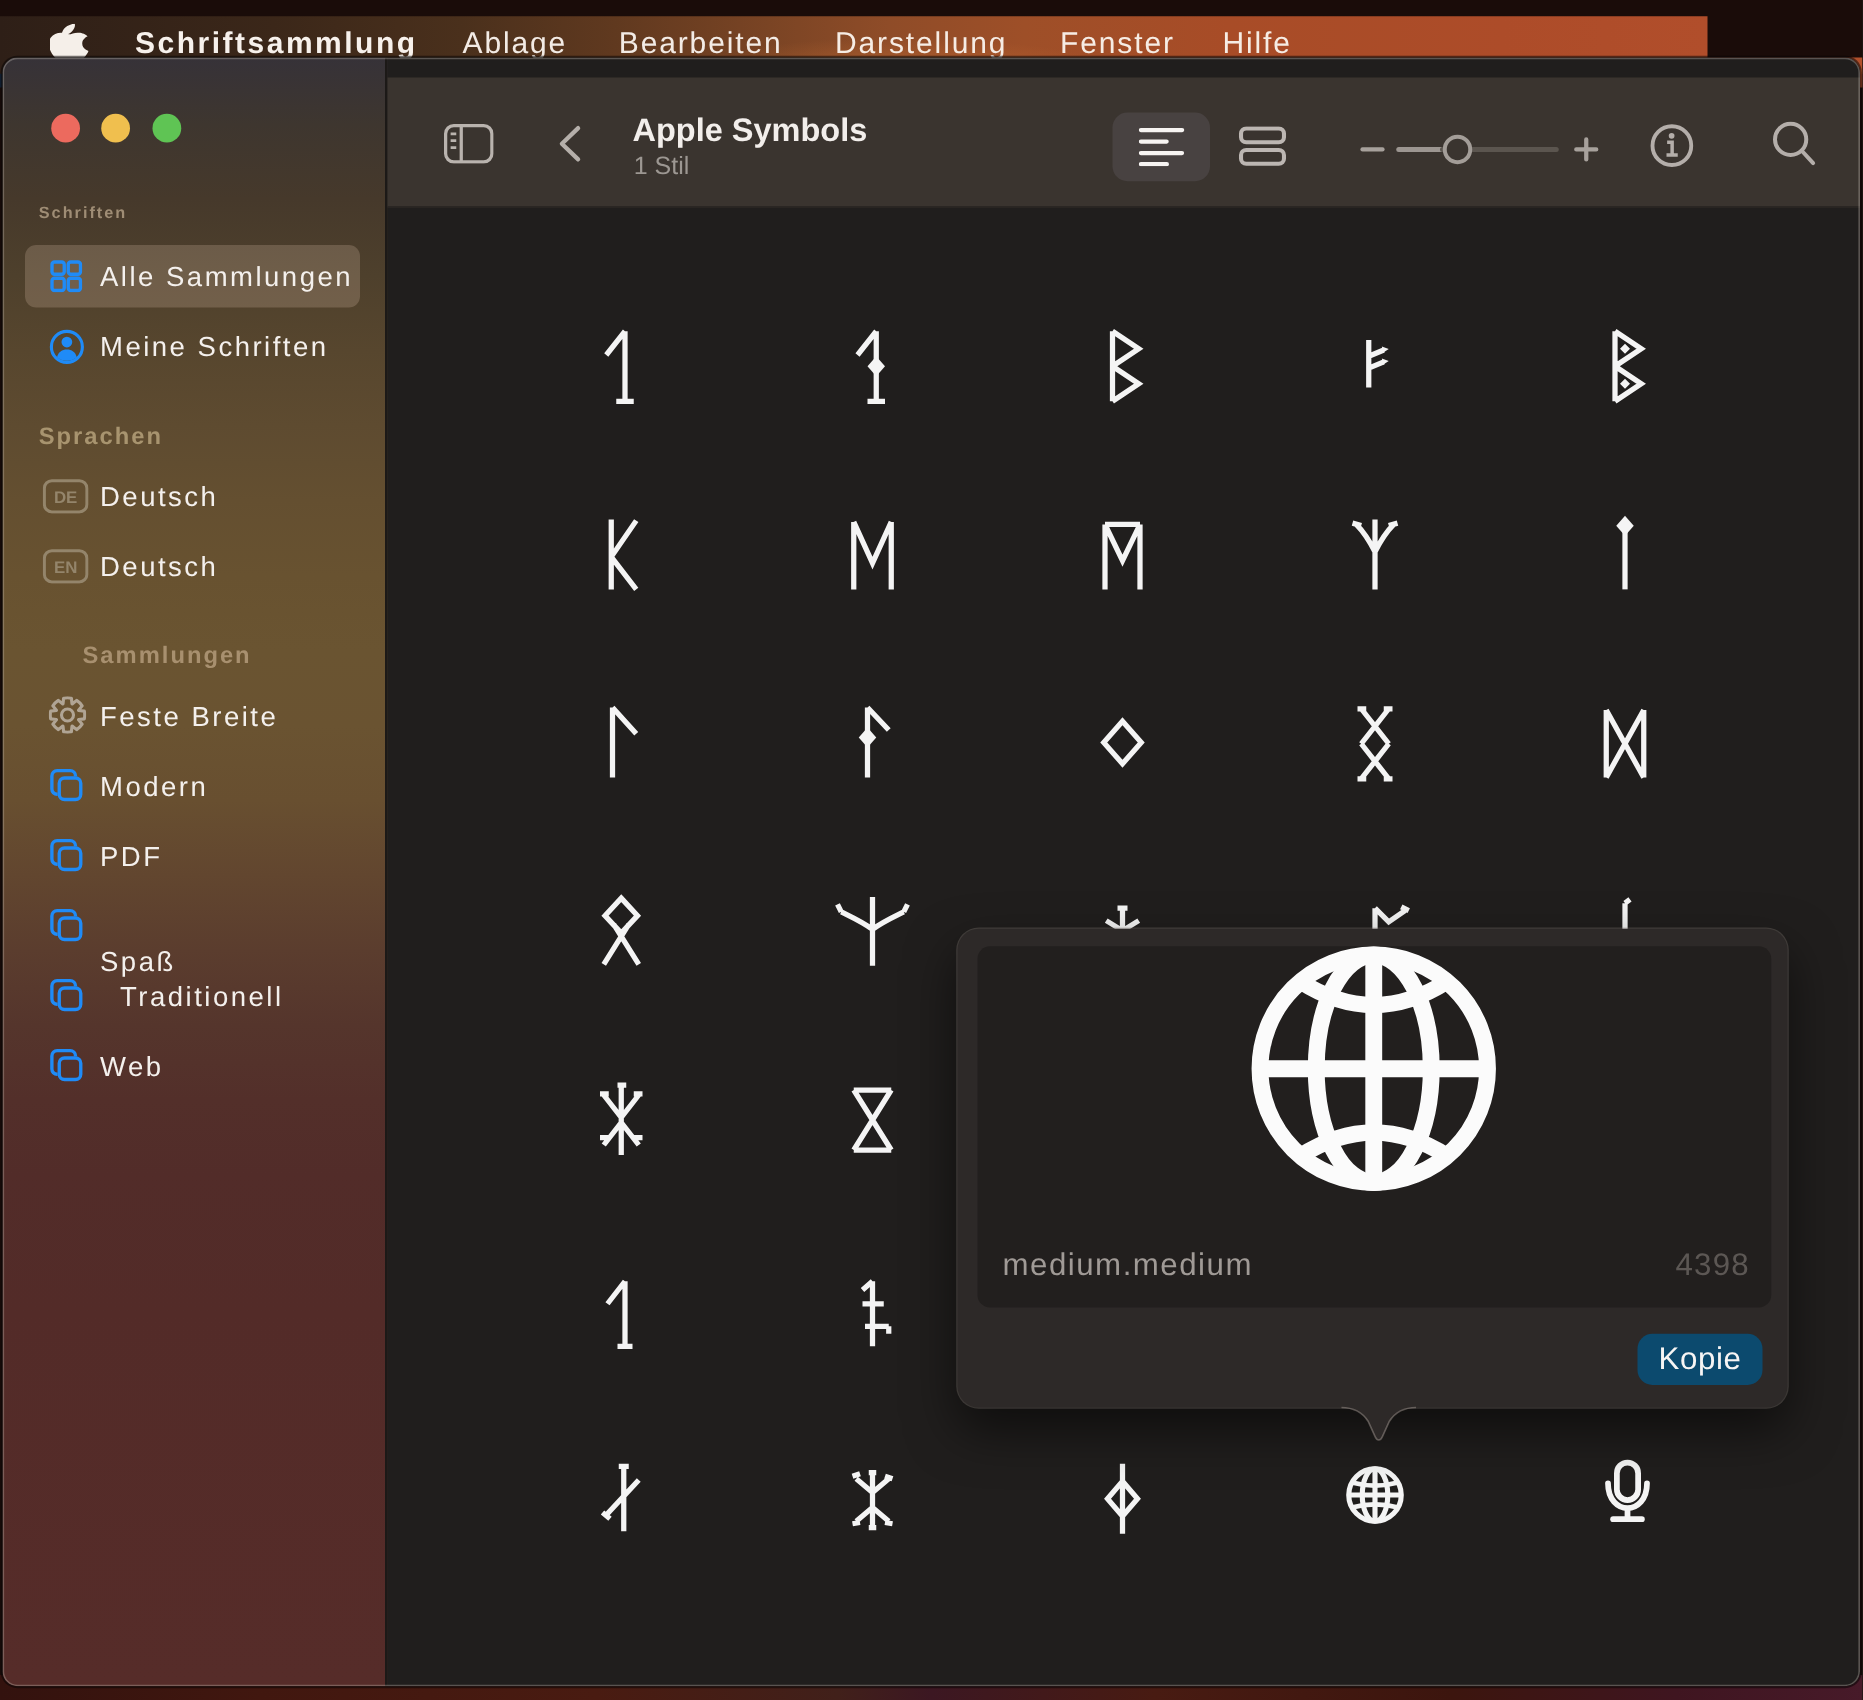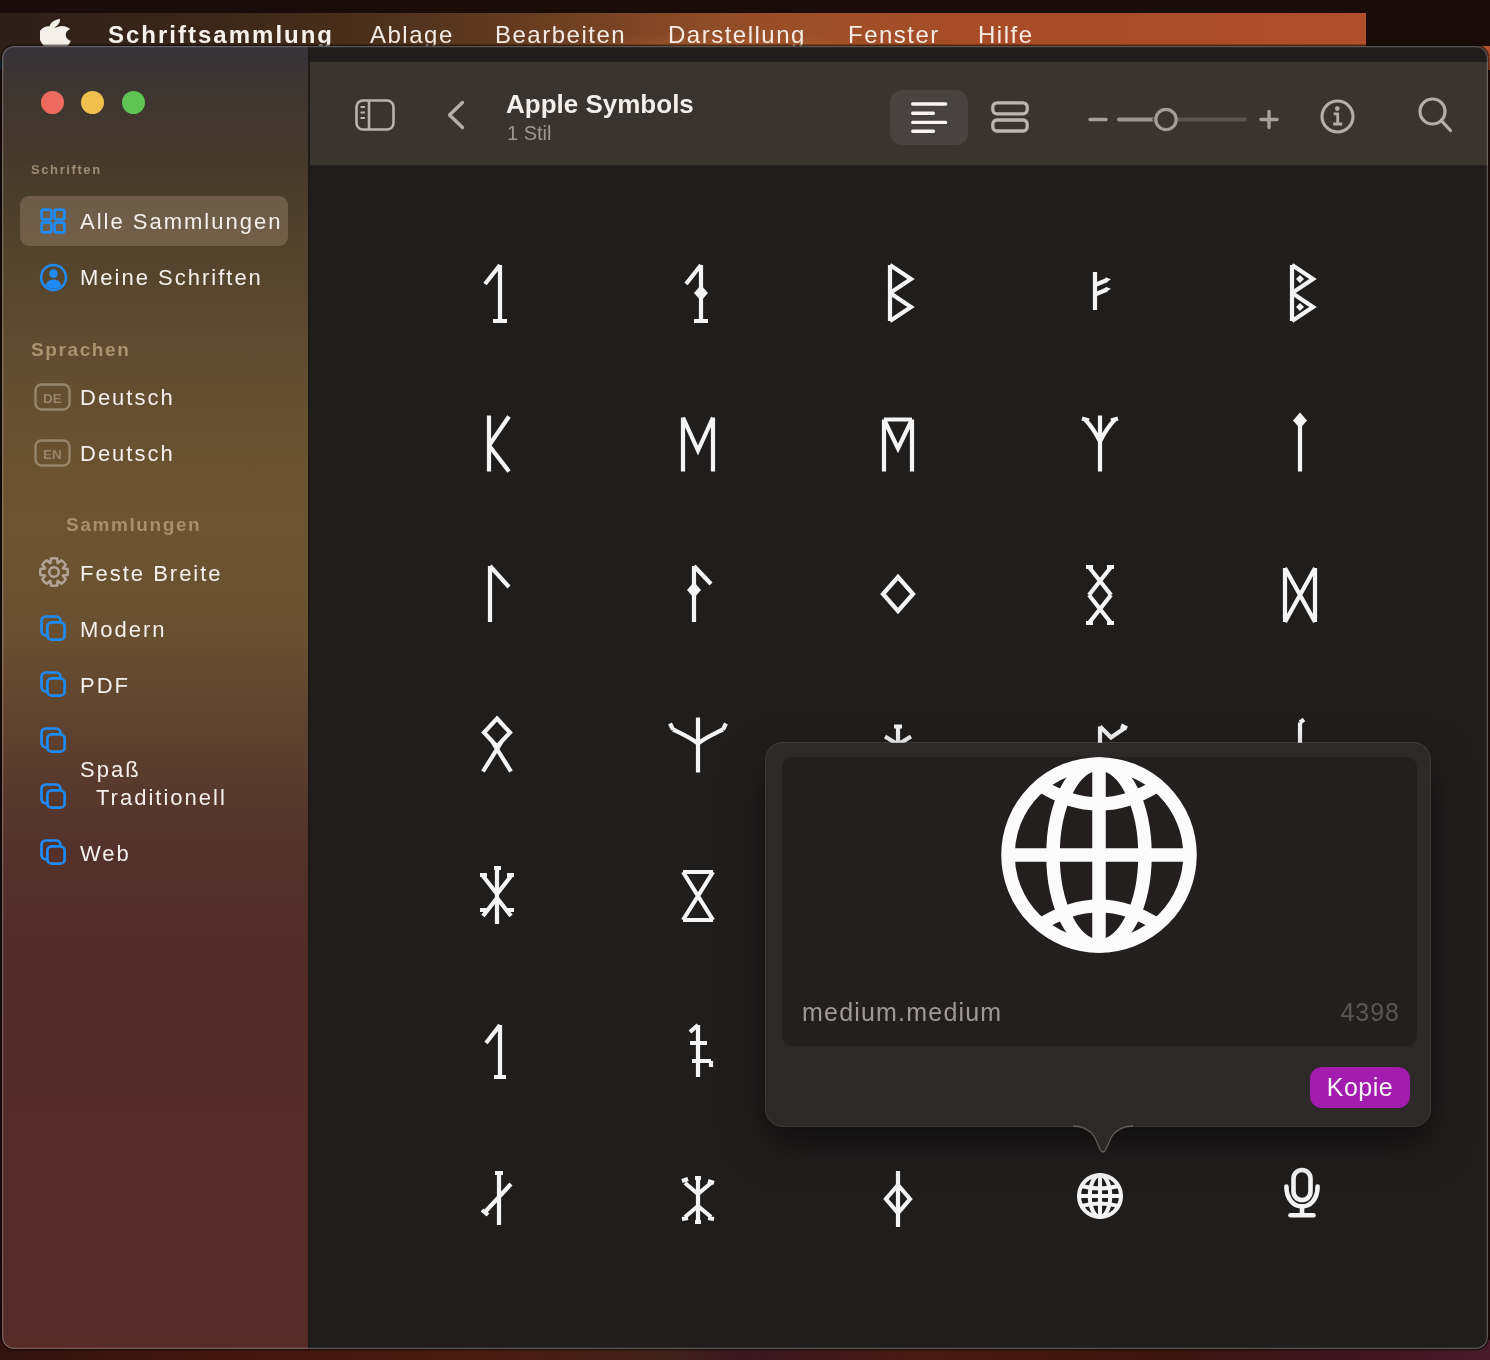--- a/index.html
+++ b/index.html
@@ -274,16 +274,16 @@
     <path d="M100 9 V191"></path>
     <ellipse cx="100" cy="100" rx="46" ry="91"></ellipse>
     <path d="M9 100 H191"></path>
     <path d="M41 30 Q100 68 159 30" stroke-width="13"></path>
     <path d="M41 170 Q100 132 159 170" stroke-width="13"></path>
   </svg>
 
   <div class="abs" style="left:800px;top:952px;font-size:25px;letter-spacing:1.2px;color:#a09a96;">medium.medium</div>
   <div class="abs" style="left:1240px;top:952px;width:158px;text-align:right;font-size:25px;letter-spacing:1.0px;color:#5c5754;">4398</div>
 
-  <div class="abs" style="left:1308px;top:1021px;width:100px;height:41px;border-radius:12px;background:#a21caf;color:#f7f5f4;font-size:25px;letter-spacing:0.5px;text-align:center;line-height:40px;">Kopie</div>
+  <div class="abs" style="left:1308px;top:1021px;width:100px;height:41px;border-radius:12px;background:#0c4a6e;color:#f7f5f4;font-size:25px;letter-spacing:0.5px;text-align:center;line-height:40px;">Kopie</div>
 
   <div class="abs" style="left:0;top:0;width:1486px;height:1303px;border-radius:12px;box-shadow:inset 0 0 0 1.3px rgba(200,190,182,0.34);pointer-events:none;"></div>
 </div>
 
 </body></html>

